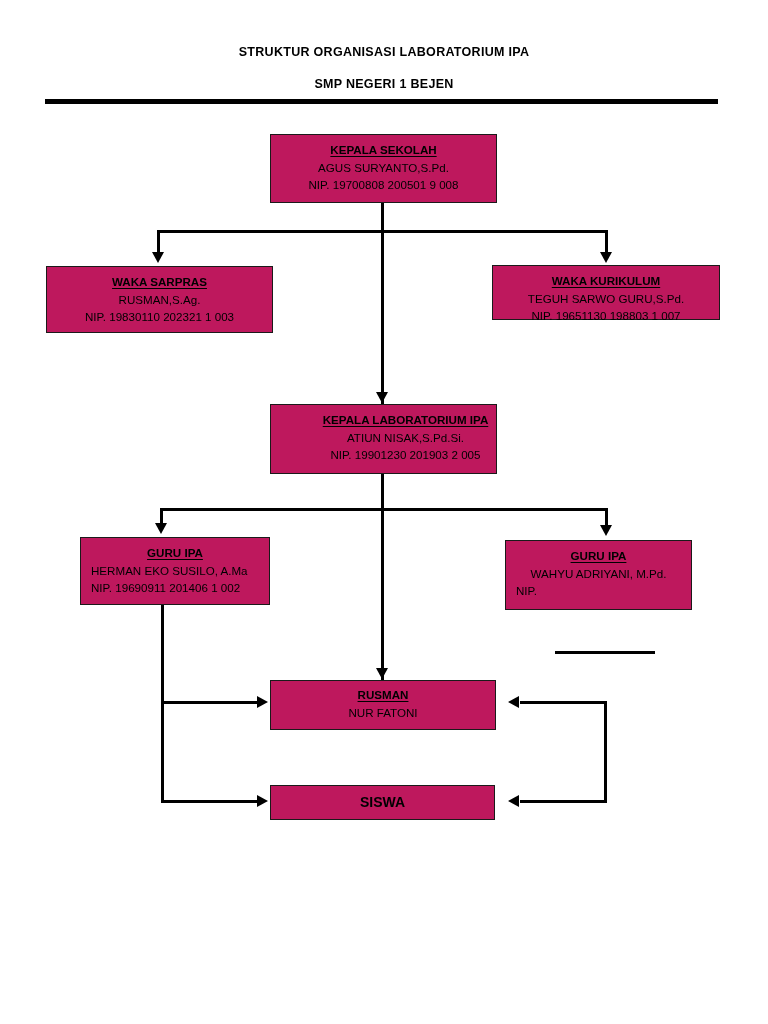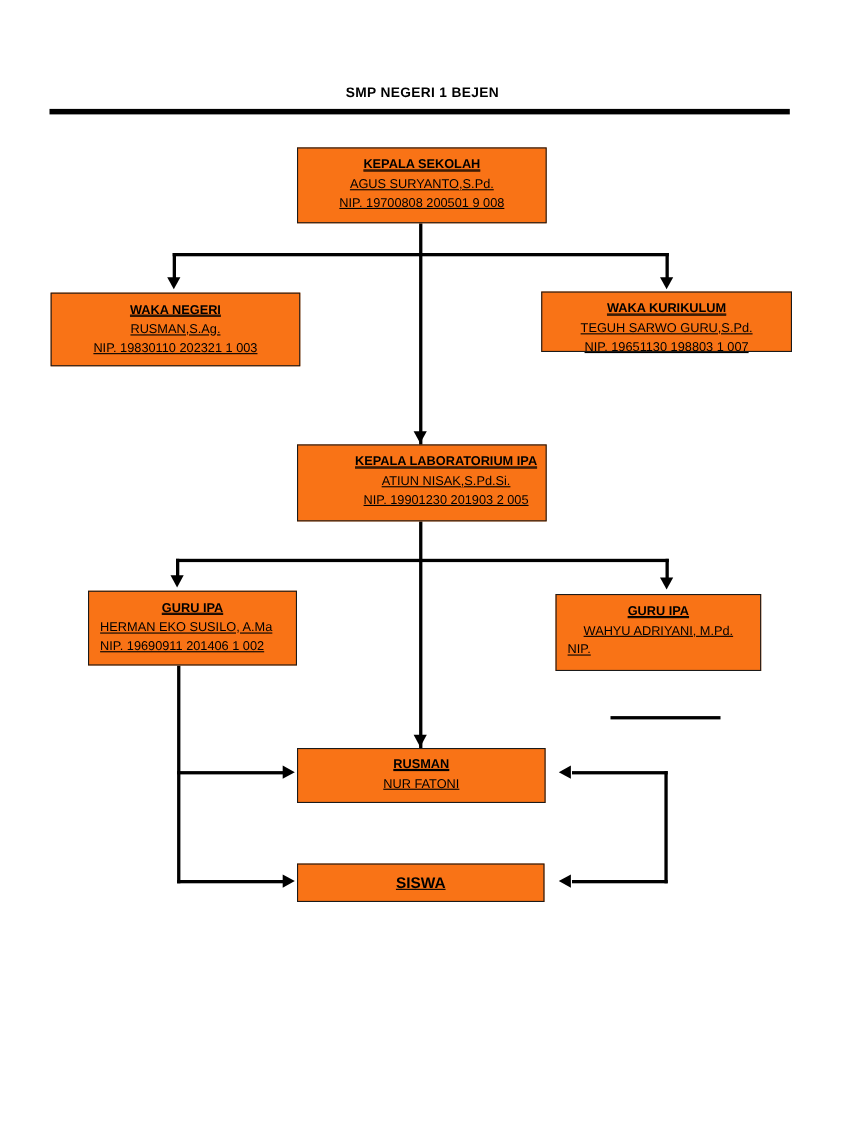--- a/index.html
+++ b/index.html
@@ -43,23 +43,22 @@
     width: 673px;
     height: 5px;
     background: #000000;
   }
 
   
   .box {
     position: absolute;
     box-sizing: border-box;
     border: 1.4px solid #1a1a1a;
-    background: #f97316;
+    background: #be185d;
     padding-top: 6px;
-    text-decoration: underline;
   }
   .box .ln {
     display: block;
     font-size: 11.6px;
     line-height: 17.5px;
     white-space: nowrap;
   }
   .ln.center { text-align: center; }
   .ln.left   { text-align: left; padding-left: 10px; }
   .ln.head {
@@ -119,20 +118,21 @@
     width: 100px;
     height: 3px;
     background: #000000;
   }
 </style>
 </head>
 <body>
 
 <div id="canvas">
 
+  <div class="title-line" id="title-1">STRUKTUR ORGANISASI LABORATORIUM IPA</div>
   <div class="title-line" id="title-2">SMP NEGERI 1 BEJEN</div>
   <div id="header-rule"></div>
 
   <div class="vline" style="left:381px; top:203px; height:202px;"></div>
 
   <div class="hline" style="left:157px; top:230px; width:451px;"></div>
 
   <div class="vline" style="left:157px; top:230px; height:24px;"></div>
   <div class="arrow down" style="left:152px; top:252px;"></div>
 
@@ -163,21 +163,21 @@
   <div class="hline" style="left:520px; top:800px; width:87px;"></div>
   <div class="arrow left" style="left:508px; top:795px;"></div>
 
   <div class="box" id="box-kepala-sekolah">
     <span class="ln center head">KEPALA SEKOLAH</span>
     <span class="ln center">AGUS SURYANTO,S.Pd.</span>
     <span class="ln center">NIP. 19700808 200501 9 008</span>
   </div>
 
   <div class="box" id="box-waka-sarpras">
-    <span class="ln center head">WAKA NEGERI</span>
+    <span class="ln center head">WAKA SARPRAS</span>
     <span class="ln center">RUSMAN,S.Ag.</span>
     <span class="ln center">NIP. 19830110 202321 1 003</span>
   </div>
 
   <div class="box" id="box-waka-kurikulum">
     <span class="ln center head">WAKA KURIKULUM</span>
     <span class="ln center">TEGUH SARWO GURU,S.Pd.</span>
     <span class="ln center">NIP. 19651130 198803 1 007</span>
   </div>
 

